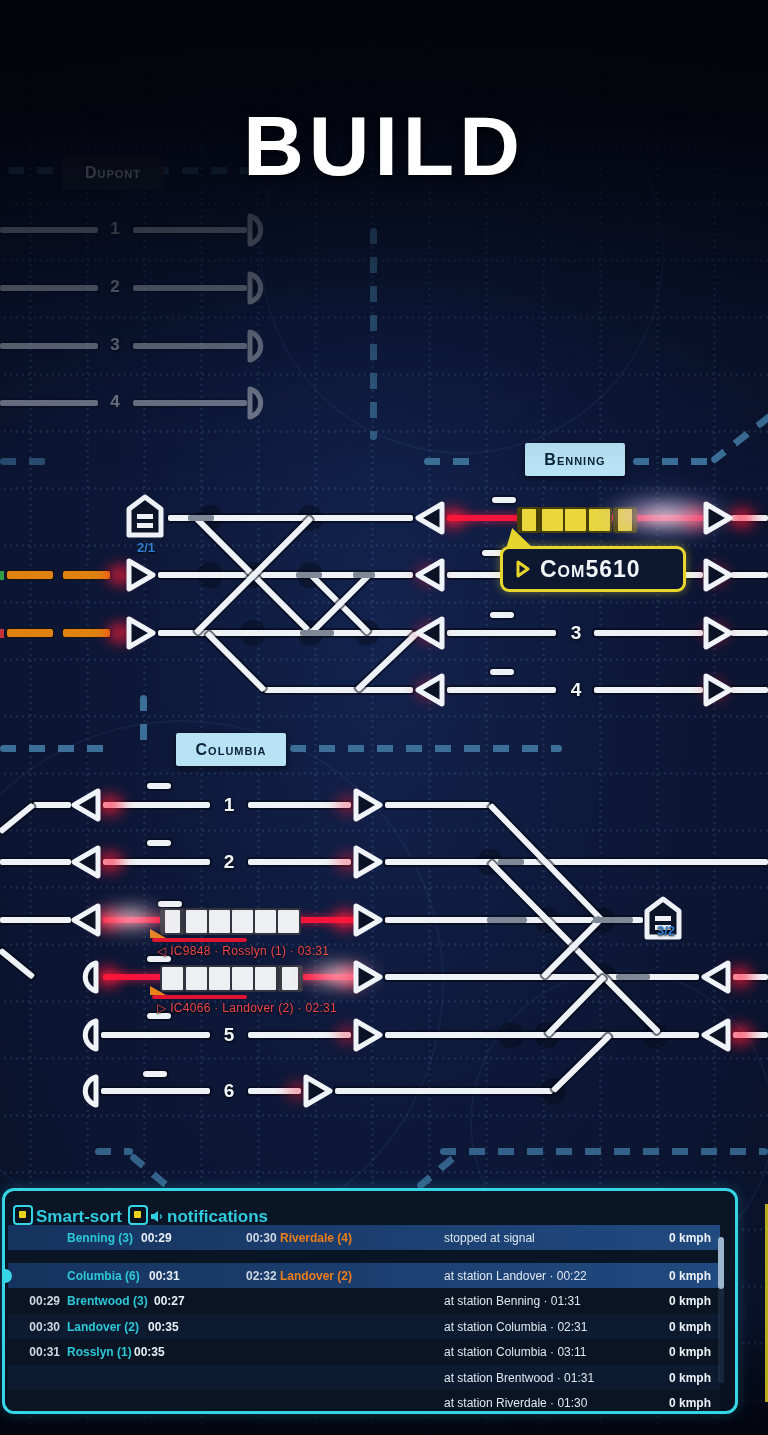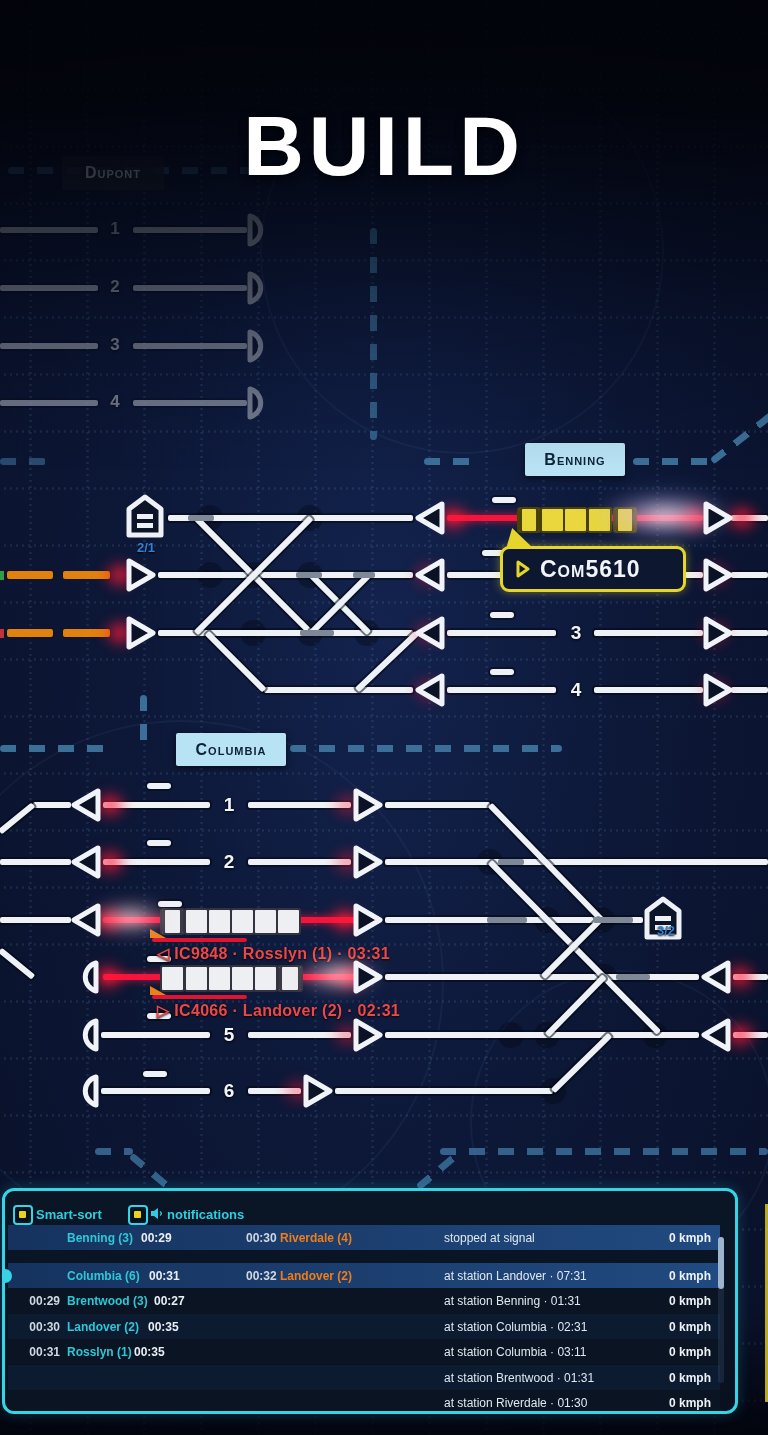--- a/index.html
+++ b/index.html
@@ -45,21 +45,21 @@
       font-variant:small-caps;letter-spacing:1px;text-align:center;line-height:33px;height:33px;
       z-index:10;box-shadow:0 2px 6px rgba(0,0,0,.6);border-radius:2px;}
   .car{position:absolute;height:22px;border-radius:3px;z-index:7;}
   .cary{background:#e9d73d;border:2px solid #494004;}
   .carw{background:#edeff3;border:2px solid #33333f;}
   .locoy{box-shadow:inset 3px 0 0 #494004, inset -3px 0 0 #494004;}
   .locow{box-shadow:inset 3px 0 0 #3a3a45, inset -3px 0 0 #3a3a45;}
   .rul{position:absolute;height:4px;background:#e01430;z-index:7;border-radius:2px;}
   .wedge{position:absolute;width:16px;height:9px;background:#e8821a;z-index:7;
       clip-path:polygon(0 0,100% 100%,0 100%);}
-  .rlabel{position:absolute;color:#ee4747;font-size:16px;font-weight:bold;z-index:7;
+  .rlabel{position:absolute;color:#ee4747;font-size:12px;font-weight:normal;z-index:7;
       letter-spacing:.3px;text-shadow:0 1px 2px #000;white-space:nowrap;}
   .callout{position:absolute;left:500px;top:546px;width:186px;height:46px;background:#0d1730;
       border:3px solid #e6d52c;border-radius:9px;z-index:11;display:flex;align-items:center;
       gap:10px;padding-left:12px;box-sizing:border-box;box-shadow:0 0 10px rgba(230,213,44,.45);}
   .ctail{position:absolute;left:506px;top:528px;width:28px;height:21px;background:#e6d52c;
       clip-path:polygon(22% 0,100% 100%,0 100%);z-index:11;}
   .cotext{color:#f2f5f8;font-weight:bold;font-size:23px;font-variant:small-caps;letter-spacing:1px;}
   .dim{opacity:.45;}
   .overlayTop{position:absolute;left:0;top:0;width:768px;height:580px;z-index:12;pointer-events:none;
       background:linear-gradient(to bottom, rgba(2,3,9,.95) 0, rgba(2,3,9,.88) 110px,
@@ -68,21 +68,21 @@
       background:linear-gradient(to top, rgba(2,3,9,.85), transparent);}
   .title{position:absolute;left:0;top:98px;width:768px;text-align:center;color:#ffffff;z-index:13;
       font-size:84px;font-weight:800;letter-spacing:5px;text-shadow:0 2px 10px rgba(0,0,0,.8);}
   
   .panel{position:absolute;left:2px;top:1188px;width:736px;height:226px;z-index:20;
       border:3px solid #35d5e5;border-radius:12px;box-sizing:border-box;overflow:hidden;
       background:linear-gradient(to bottom,#0a1626,#081120);box-shadow:0 0 14px rgba(40,200,220,.25);}
   .chk{position:absolute;width:16px;height:16px;border:2px solid #35d5e5;border-radius:4px;
       background:#07121f;}
   .chk i{position:absolute;left:3.5px;top:3.5px;width:7px;height:7px;background:#ecd21c;border-radius:1px;display:block;}
-  .hlabel{position:absolute;color:#2fcde0;font-size:13px;font-weight:bold;top:16px;}
+  .hlabel{position:absolute;color:#2fcde0;font-size:17px;font-weight:bold;top:16px;}
   .prow{position:absolute;left:3px;width:712px;height:25px;}
   .prow.hl{background:linear-gradient(90deg,#16335f,#214a80);}
   .prow.a1{background:#0a1422;}
   .prow.a2{background:#0d1b30;}
   .prow span{position:absolute;top:6px;font-size:12px;white-space:nowrap;}
   .c1{left:6px;width:46px;text-align:right;color:#cfd8e2;font-weight:bold;}
   .c2n{left:59px;color:#2cc8d8;font-weight:bold;}
   .c2t{color:#e9eef4;font-weight:bold;}
   .c3t{left:238px;color:#cfd8e2;font-weight:bold;font-size:11px;top:7px;}
   .c3n{left:272px;color:#ef7d18;font-weight:bold;}
@@ -445,23 +445,23 @@
       <span class="c2t" style="left:133px">00:29</span>
       <span class="c3t">00:30</span>
       <span class="c3n">Riverdale (4)</span>
       <span class="c4">stopped at signal</span>
       <span class="c5">0 kmph</span>
     </div>
     <div class="prow hl" style="top:71.5px">
       <span class="c1"></span>
       <span class="c2n">Columbia (6)</span>
       <span class="c2t" style="left:141px">00:31</span>
-      <span class="c3t">00:32</span>
+      <span class="c3t">02:32</span>
       <span class="c3n">Landover (2)</span>
-      <span class="c4">at station Landover · 07:31</span>
+      <span class="c4">at station Landover · 00:22</span>
       <span class="c5">0 kmph</span>
     </div>
     <div class="prow a1" style="top:97px">
       <span class="c1">00:29</span>
       <span class="c2n">Brentwood (3)</span>
       <span class="c2t" style="left:146px">00:27</span>
       <span class="c4">at station Benning · 01:31</span>
       <span class="c5">0 kmph</span>
     </div>
     <div class="prow a2" style="top:122.5px">

